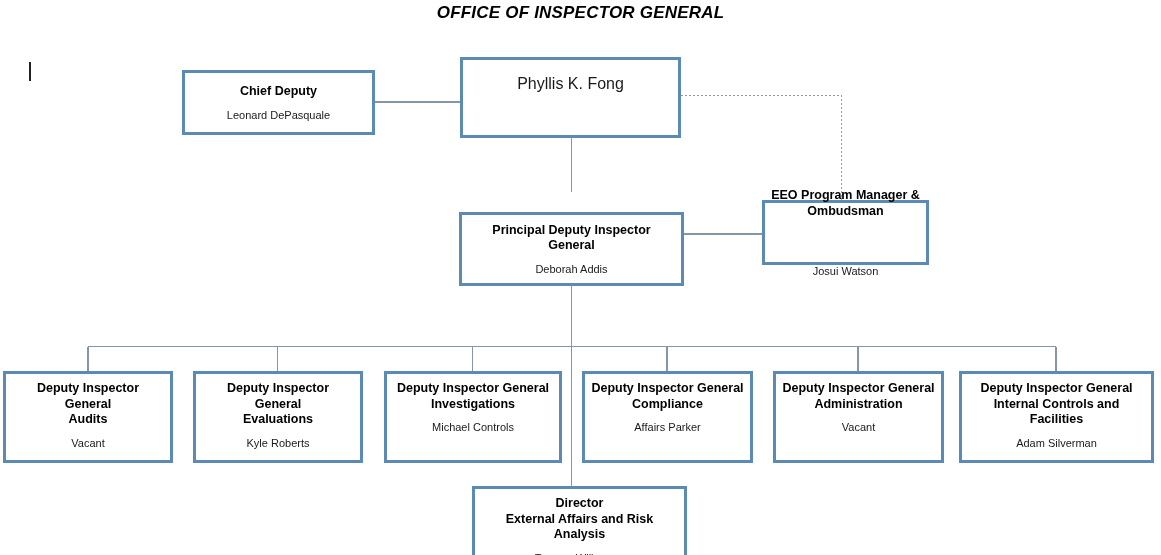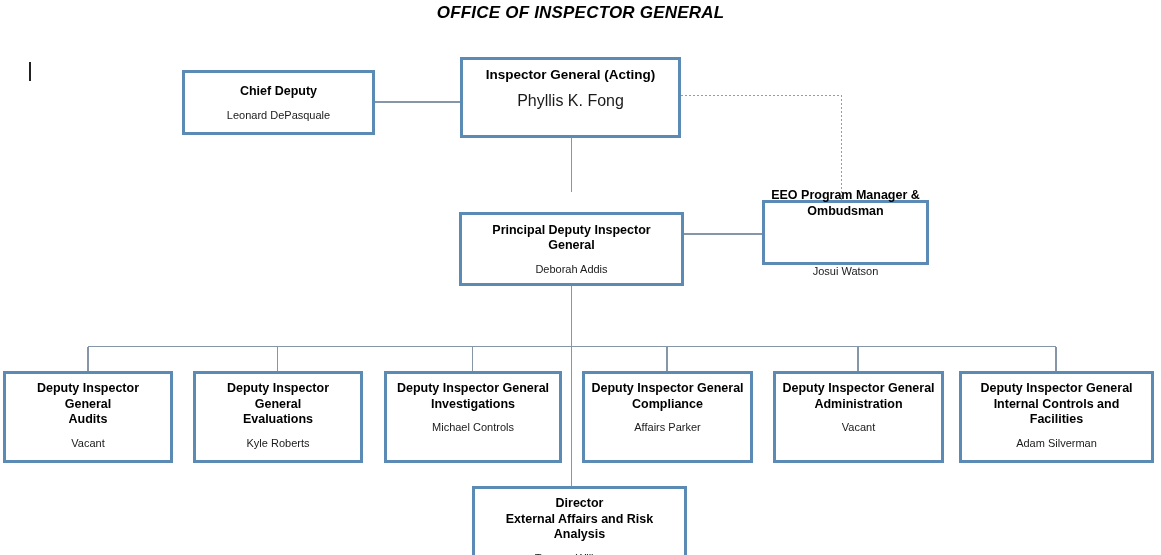--- a/index.html
+++ b/index.html
@@ -114,21 +114,20 @@
       <line x1="858" y1="346.5" x2="858" y2="371"></line>
       <line x1="1056" y1="346.5" x2="1056" y2="371"></line>
     </g>
 
     <g stroke="#9a9a9a" stroke-width="1.2" fill="none" stroke-dasharray="2 2" shape-rendering="crispEdges">
       <path d="M 681 95.5 L 841.5 95.5 L 841.5 200"></path>
     </g>
   </svg>
 
   <div class="node large" style="left:460px; top:57px; width:221px; height:81px;">
-    <div class="title">Inspector General (Acting)</div>
     <div class="person">Phyllis K. Fong</div>
   </div>
 
   <div class="node" style="left:182px; top:70px; width:193px; height:65px; justify-content:center;">
     <div class="title">Chief Deputy</div>
     <div class="person">Leonard DePasquale</div>
   </div>
 
   <div class="node" style="left:459px; top:192px; width:225px; height:74px; justify-content:center;margin-top:20px;">
     <div class="title">Principal Deputy Inspector

